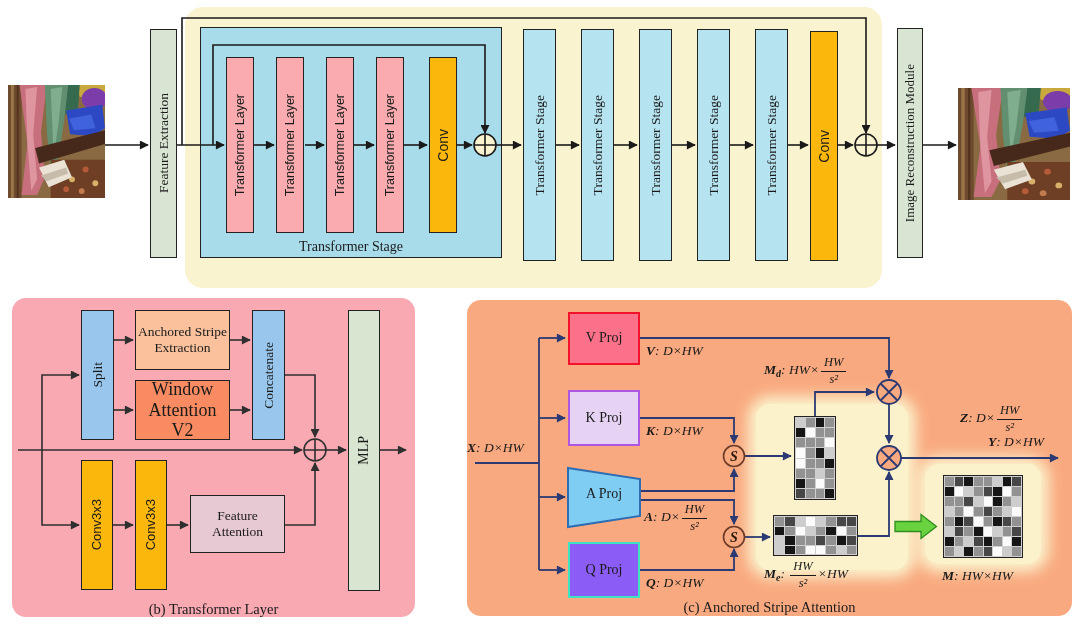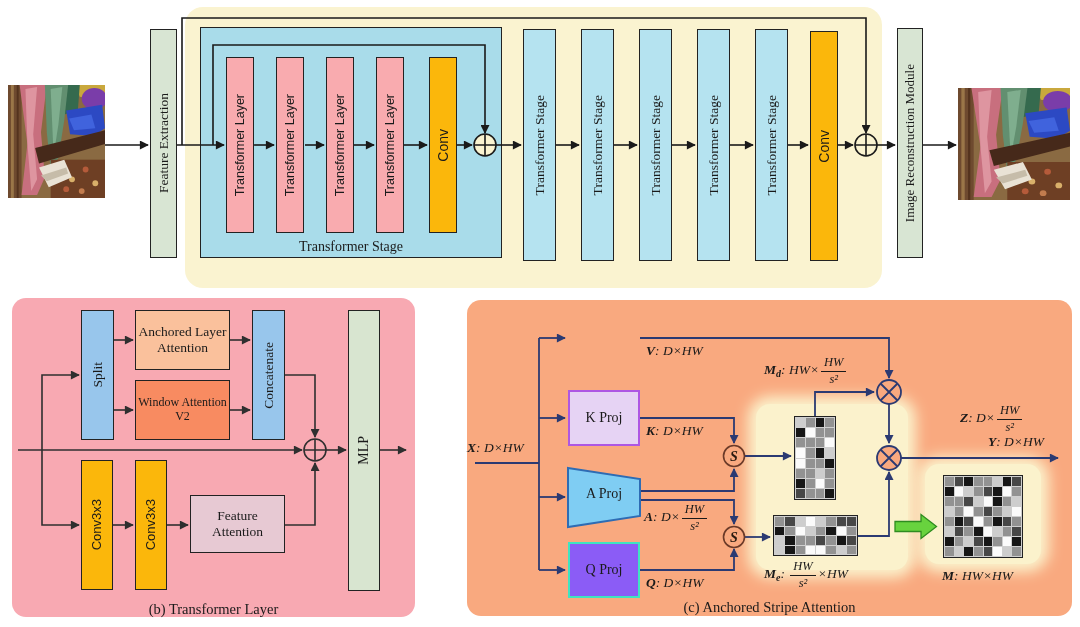--- a/index.html
+++ b/index.html
@@ -211,42 +211,45 @@
     <span class="vtext sans" style="font-size:14px;">Conv</span>
   </div>
   <div class="box" style="left:897px;top:28px;width:26px;height:230px;background:#D8E5D3;">
     <span class="vtext" style="font-size:13px;">Image Reconstruction Module</span>
   </div>
 
   <div class="box" style="left:81px;top:310px;width:33px;height:130px;background:#98C6EC;">
     <span class="vtext" style="font-size:13.5px;">Split</span>
   </div>
   <div class="box" style="left:135px;top:310px;width:95px;height:60px;background:#FAC19C;font-size:13.5px;padding:2px;">
-    <span>Anchored Layer Attention</span>
-  </div>
-  <div class="box" style="left:135px;top:380px;width:95px;height:60px;background:#F88B61;font-size:12px;padding:2px;">
+    <span>Anchored Stripe Extraction</span>
+  </div>
+  <div class="box" style="left:135px;top:380px;width:95px;height:60px;background:#F88B61;font-size:18px;padding:2px;">
     <span>Window Attention V2</span>
   </div>
   <div class="box" style="left:252px;top:310px;width:33px;height:130px;background:#98C6EC;">
     <span class="vtext" style="font-size:13.5px;">Concatenate</span>
   </div>
   <div class="box" style="left:81px;top:460px;width:32px;height:130px;background:#FBB70B;">
     <span class="vtext sans" style="font-size:13px;">Conv3x3</span>
   </div>
   <div class="box" style="left:135px;top:460px;width:32px;height:130px;background:#FBB70B;">
     <span class="vtext sans" style="font-size:13px;">Conv3x3</span>
   </div>
   <div class="box" style="left:190px;top:495px;width:95px;height:58px;background:#E7C9D3;font-size:13.5px;padding:2px;">
     <span>Feature Attention</span>
   </div>
   <div class="box" style="left:348px;top:310px;width:32px;height:281px;background:#D8E5D0;">
     <span class="vtext" style="font-size:14px;">MLP</span>
   </div>
   <div class="caption" style="left:12px;top:601px;width:403px;">(b) Transformer Layer</div>
 
+  <div class="box" style="left:568px;top:312px;width:72px;height:53px;background:#FB7189;border:2px solid #F2132B;font-size:14px;">
+    <span>V Proj</span>
+  </div>
   <div class="box" style="left:568px;top:390px;width:72px;height:56px;background:#E6D3F4;border:2px solid #AE57E3;font-size:14px;">
     <span>K Proj</span>
   </div>
   <div class="lbl" style="left:570px;top:486px;width:68px;text-align:center;font-style:normal;font-size:14px;">
     <span>A Proj</span>
   </div>
   <div class="box" style="left:568px;top:542px;width:72px;height:56px;background:#8b5cf6;border:2px solid #3FE3C1;font-size:14px;">
     <span>Q Proj</span>
   </div>
 

